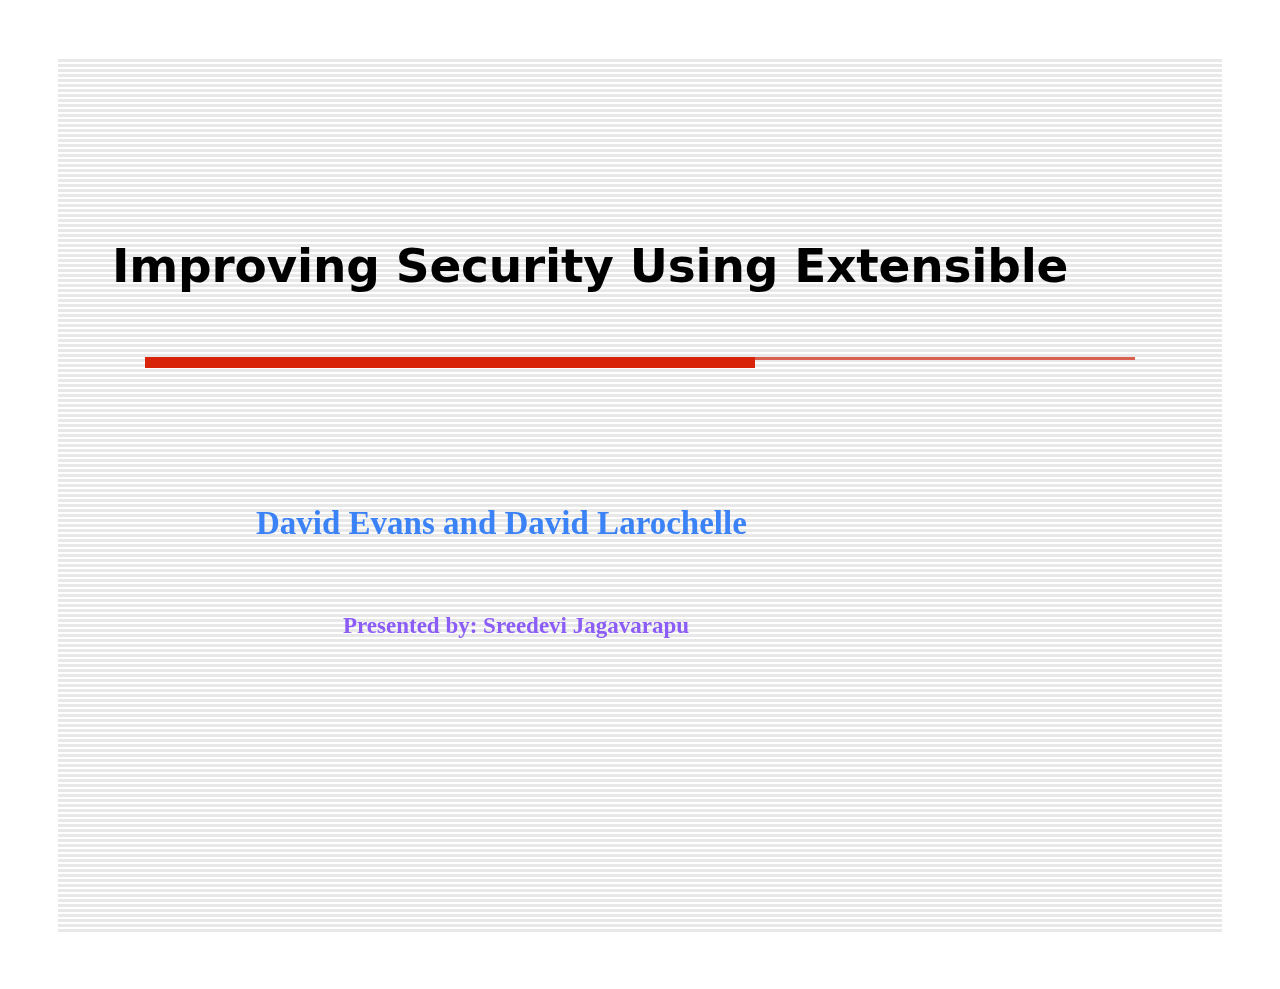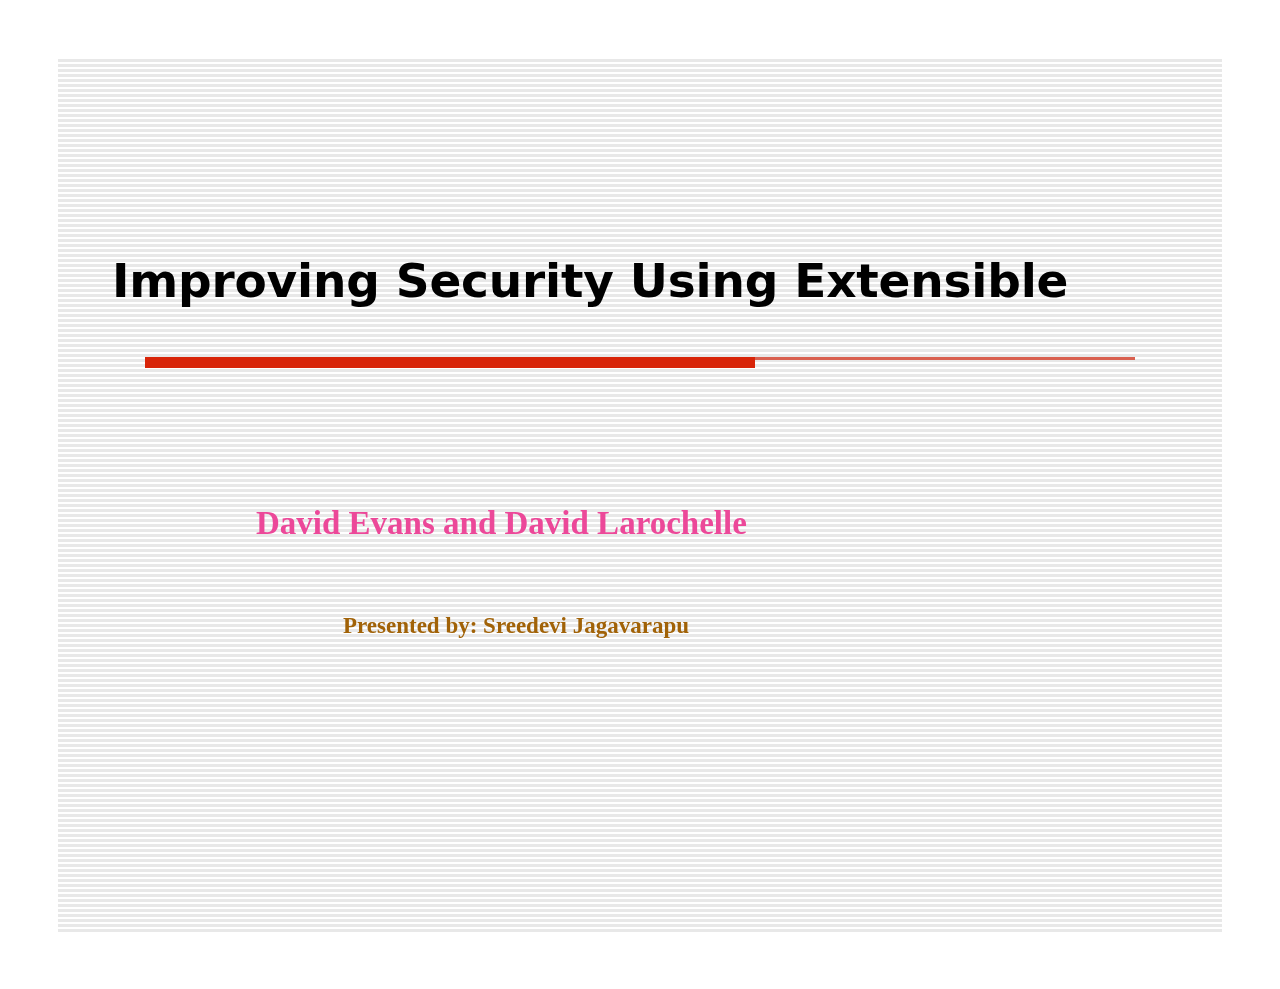--- a/index.html
+++ b/index.html
@@ -38,21 +38,20 @@
       #e8e8e8 5px
     );
   }
 
   
   .title-block {
     position: absolute;
     left: 112px;
     top: 237px;
     width: 980px;
-    margin-top: 15px;
   }
   .title-line {
     font-family: "DejaVu Sans", sans-serif;
     font-weight: bold;
     font-size: 47px;
     line-height: 57px;
     letter-spacing: -0.2px;
     color: #000000;
     white-space: nowrap;
   }
@@ -77,32 +76,32 @@
 
   
   .authors {
     position: absolute;
     left: 256px;
     top: 503px;
     font-family: "Liberation Serif", serif;
     font-weight: bold;
     font-size: 33px;
     line-height: 40px;
-    color: #ec4899;
+    color: #3b82f6;
     white-space: nowrap;
   }
   .presenter {
     position: absolute;
     left: 343px;
     top: 611px;
     font-family: "Liberation Serif", serif;
     font-weight: bold;
     font-size: 23px;
     line-height: 30px;
-    color: #a16207;
+    color: #8b5cf6;
     white-space: nowrap;
   }
 </style>
 </head>
 <body>
 
 <div class="slide">
 
   <div class="stripe-panel"></div>
 

